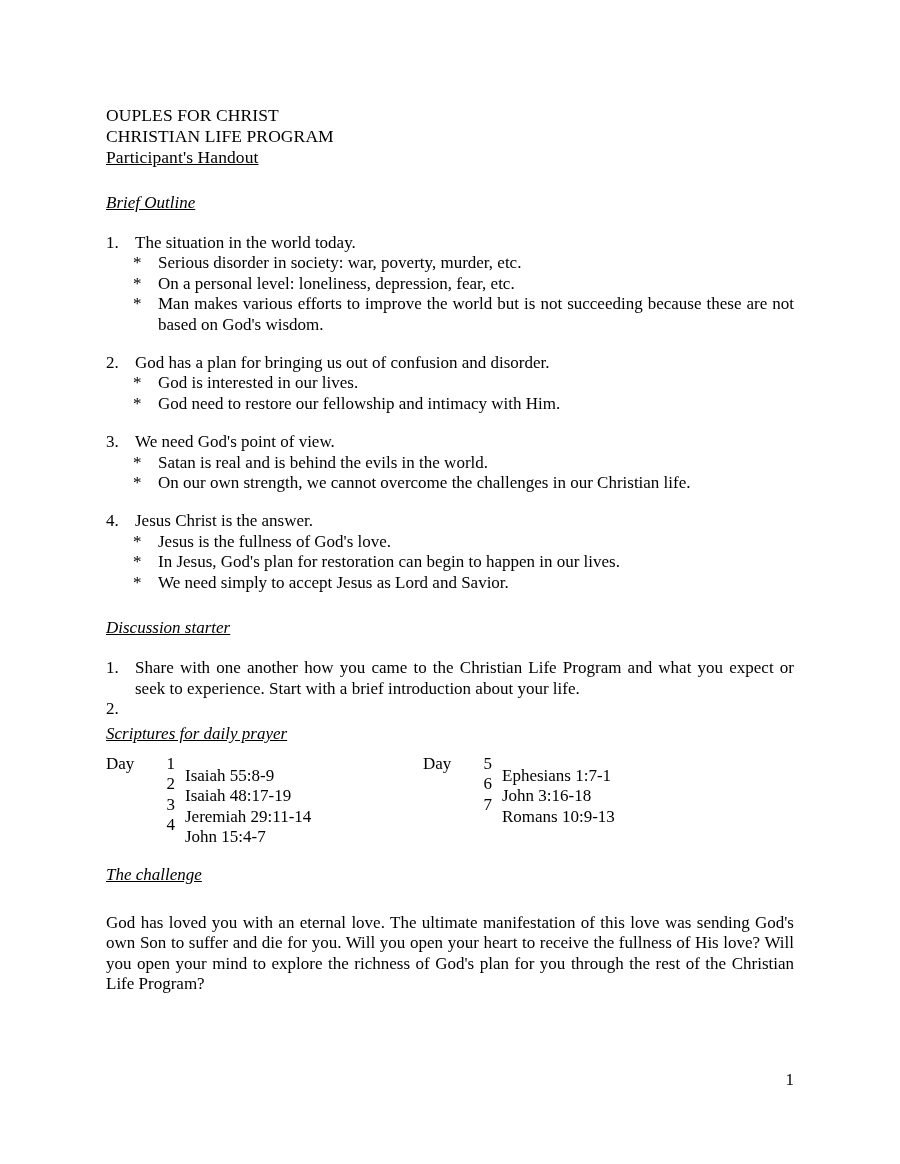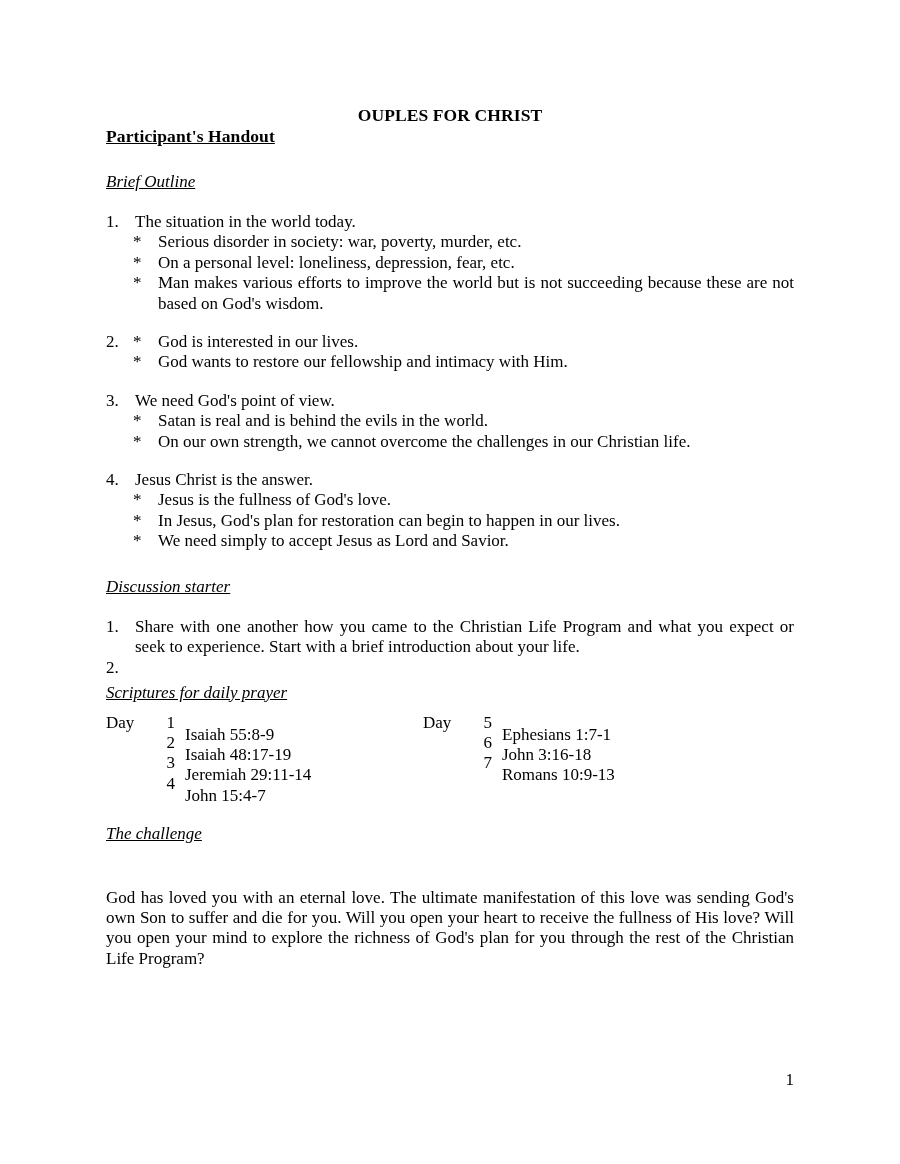--- a/index.html
+++ b/index.html
@@ -19,25 +19,24 @@
     overflow: hidden;
   }
   .content {
     position: absolute;
     left: 106px;
     top: 105px;
     width: 688px;
   }
   
   .title-line {
-    font-weight: bold;
+    font-weight: normal;
     font-size: 17.5px;
     line-height: 21px;
     letter-spacing: 0.1px;
-    text-align: center;
   }
   .title-line.underlined {
     text-decoration: underline;
     display: inline-block;
   }
   .session-line {
     font-weight: bold;
     font-size: 17.5px;
     line-height: 21px;
     margin-top: 22px;
@@ -142,21 +141,21 @@
     width: 14px;
     text-align: right;
   }
   .scrip-ref {
     position: absolute;
     left: 79px;
     top: 12px;
   }
   
   .challenge-para {
-    margin-top: 44px;
+    margin-top: 28px;
     font-size: 17px;
     line-height: 20.4px;
     text-align: justify;
     text-justify: inter-word;
   }
   
   .page-number {
     position: absolute;
     left: 0;
     top: 1070px;
@@ -167,20 +166,21 @@
   }
 </style>
 </head>
 <body>
 
 <div class="page">
   <div class="content">
 
     <div>
       <div class="title-line">OUPLES FOR CHRIST</div>
+      <div class="title-line">CHRISTIAN LIFE PROGRAM</div>
       <div><span class="title-line underlined">Participant's Handout</span></div>
     </div>
 
     <div class="sec-gap-lg">
       <span class="section-heading">Brief Outline</span>
 
       <div class="outline-group">
         <div class="num-row">
           <span class="marker">1.</span>
           <span class="body">The situation in the world today.</span>
@@ -195,28 +195,29 @@
         </div>
         <div class="star-row wrap-justify">
           <span class="marker">*</span>
           <span class="body">Man makes various efforts to improve the world but is not succeeding because these are not based on God's wisdom.</span>
         </div>
       </div>
 
       <div class="outline-group">
         <div class="num-row">
           <span class="marker">2.</span>
+          <span class="body">God has a plan for bringing us out of confusion and disorder.</span>
         </div>
         <div class="star-row">
           <span class="marker">*</span>
           <span class="body">God is interested in our lives.</span>
         </div>
         <div class="star-row">
           <span class="marker">*</span>
-          <span class="body">God wants to restore our fellowship and intimacy with Him.</span>
+          <span class="body">God need to restore our fellowship and intimacy with Him.</span>
         </div>
       </div>
 
       <div class="outline-group">
         <div class="num-row">
           <span class="marker">3.</span>
           <span class="body">We need God's point of view.</span>
         </div>
         <div class="star-row">
           <span class="marker">*</span>

